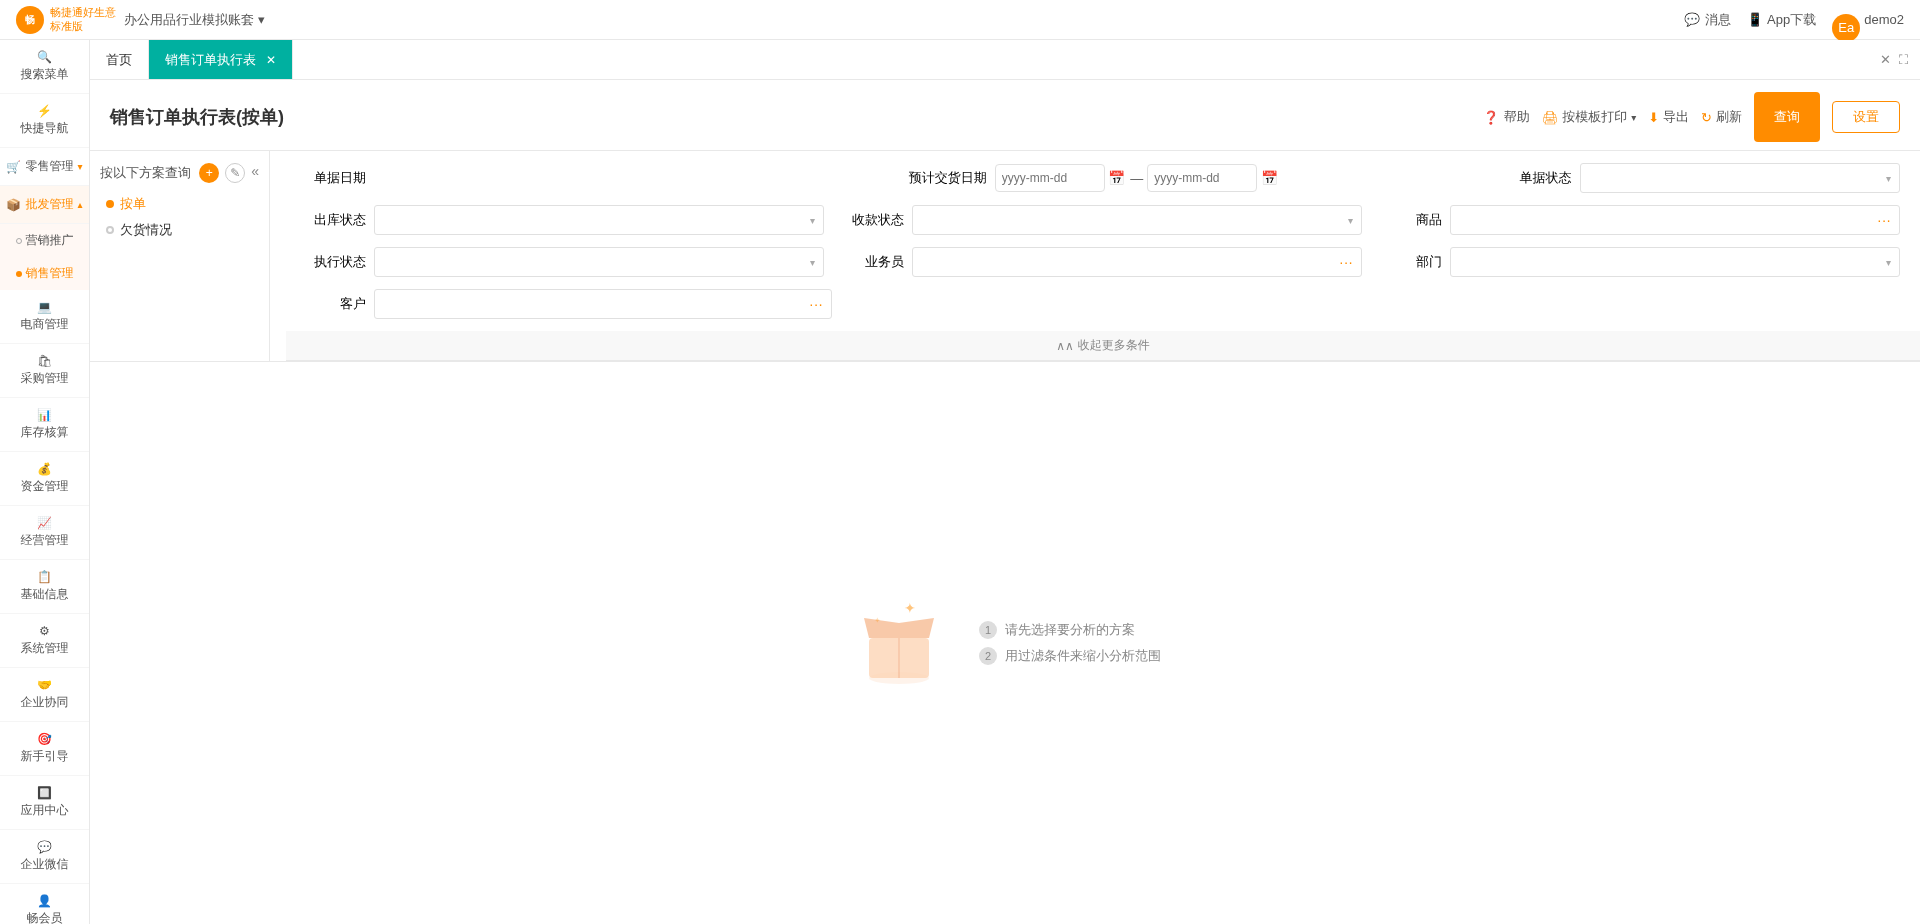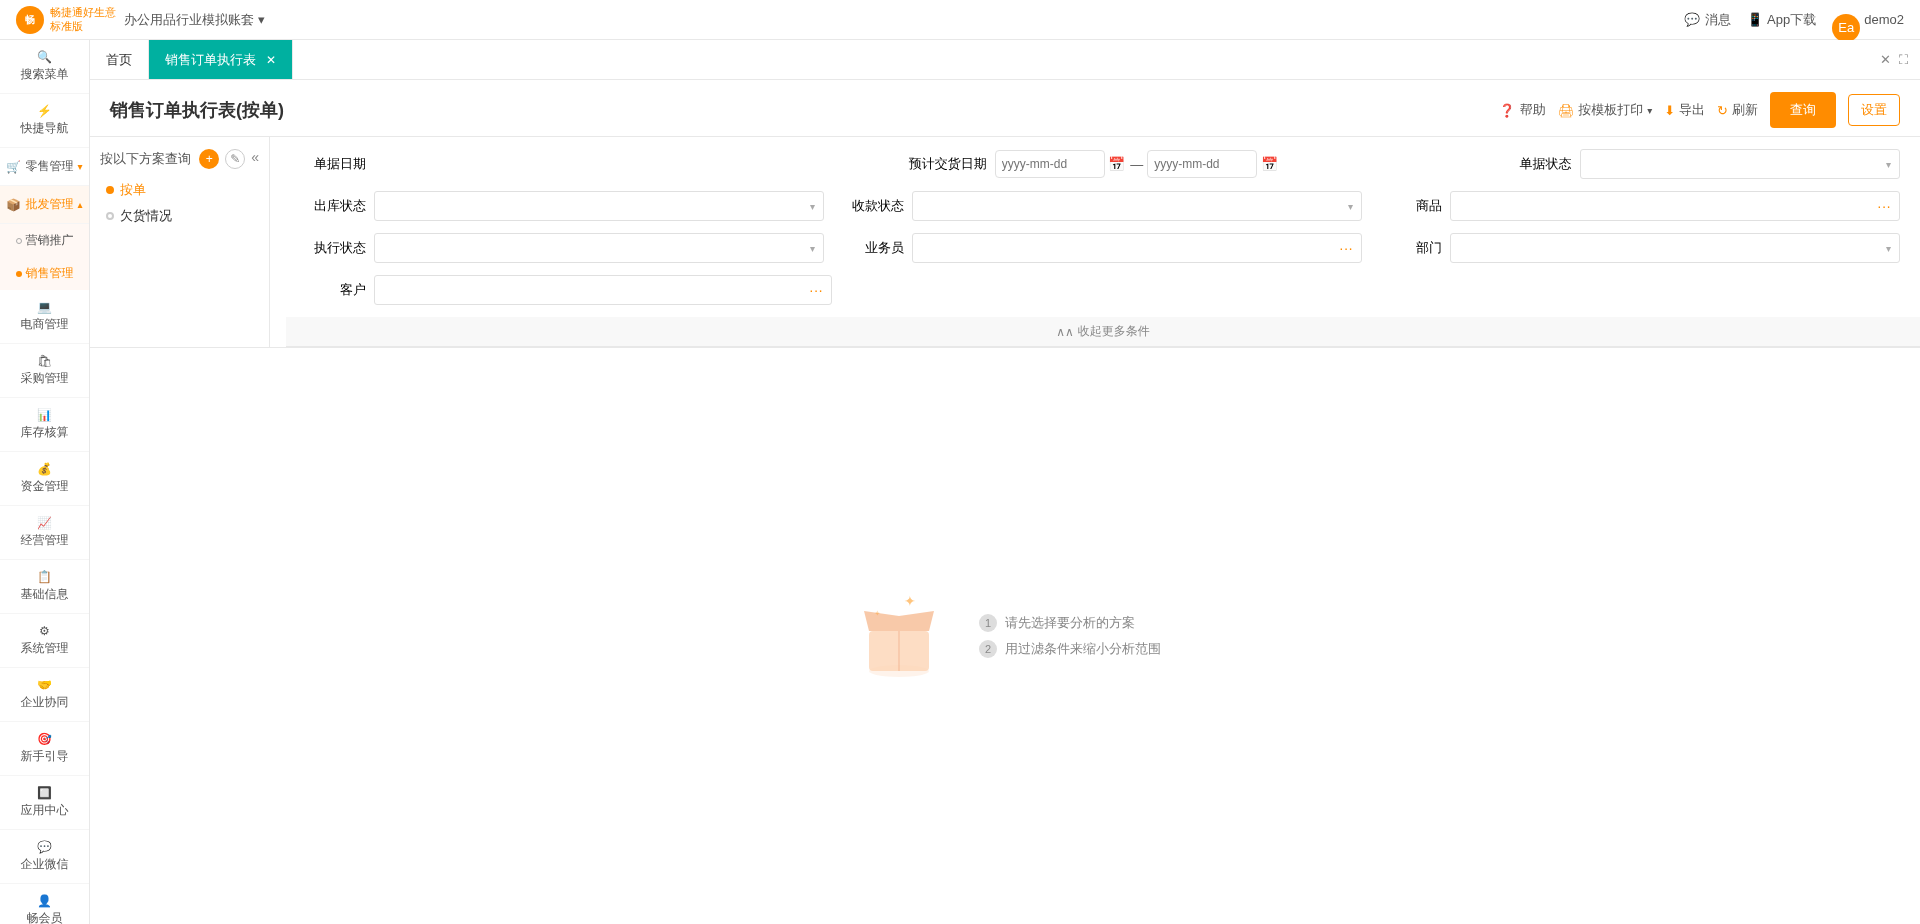--- a/index.html
+++ b/index.html
@@ -192,30 +192,30 @@
       gap: 4px;
       cursor: pointer;
       color: #555;
       font-size: 13px;
     }
     .page-action-btn .icon { color: #ff8c00; }
     .btn-primary {
       background: #ff8c00;
       color: white;
       border: none;
-      padding: 9px 20px;
+      padding: 16px 20px;
       border-radius: 4px;
       cursor: pointer;
       font-size: 13px;
     }
     .btn-secondary {
       background: white;
       color: #ff8c00;
       border: 1px solid #ff8c00;
-      padding: 6px 12px;
+      padding: 6px 20px;
       border-radius: 4px;
       cursor: pointer;
       font-size: 13px;
     }
 
     
     .filter-area {
       background: #fff;
       display: flex;
       flex-direction: row;

